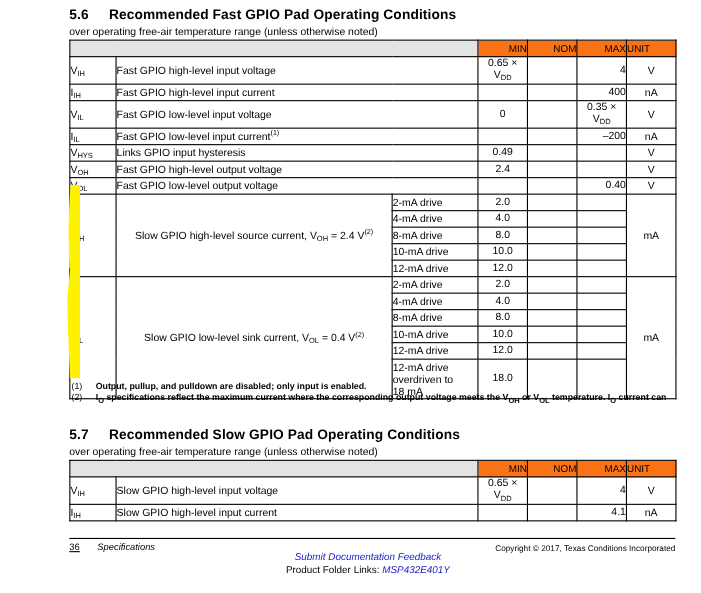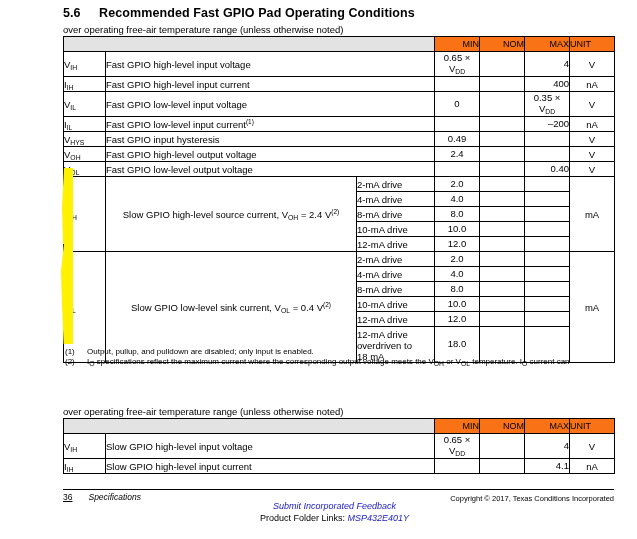--- a/index.html
+++ b/index.html
@@ -95,21 +95,21 @@
   .r25 { height: 25px; }
 
   
   .notes {
     position: absolute;
     font-size: 8px;
     line-height: 10px;
   }
   .note-row { display: flex; }
   .note-idx { width: 22px; flex: none; padding-left: 2px; }
-  .note-txt { flex: 1; }
+  .note-txt { flex: 1; font-weight: bold; }
 
   
   .foot-rule {
     position: absolute;
     border-top: 1.4px solid #000;
   }
   .foot-left {
     position: absolute;
     font-size: 8.5px;
     white-space: nowrap;
@@ -203,21 +203,21 @@
         <td class="sym"><span>I</span><sub>IL</sub></td>
         <td colspan="2" class="desc"><span>Fast GPIO low-level input current</span><sup class="fn">(1)</sup></td>
         <td class="num"></td>
         <td class="num"></td>
         <td class="num">–200</td>
         <td class="unit">nA</td>
       </tr>
 
       <tr class="r15">
         <td class="sym"><span>V</span><sub>HYS</sub></td>
-        <td colspan="2" class="desc">Fast GPIO input hysteresis</td>
+        <td colspan="2" class="desc">Links GPIO input hysteresis</td>
         <td class="num ctr">0.49</td>
         <td class="num"></td>
         <td class="num"></td>
         <td class="unit">V</td>
       </tr>
 
       <tr class="r15">
         <td class="sym"><span>V</span><sub>OH</sub></td>
         <td colspan="2" class="desc">Fast GPIO high-level output voltage</td>
         <td class="num ctr">2.4</td>
@@ -320,20 +320,23 @@
       <div class="note-txt">Output, pullup, and pulldown are disabled; only input is enabled.</div>
     </div>
     <div class="note-row">
       <div class="note-idx">(2)</div>
       <div class="note-txt">
         <span>I</span><sub>O</sub><span> specifications reflect the maximum current where the corresponding output voltage meets the V</span><sub>OH</sub><span> or V</span><sub>OL</sub><span> temperature. I</span><sub>O</sub><span> current can</span><br>
       </div>
     </div>
   </div>
 
+  <div class="sec-head" style="left:47px; top:388px;">
+    <span class="sec-num">5.7</span><span>Recommended Slow GPIO Pad Operating Conditions</span>
+  </div>
   <div class="sec-sub" style="left:47px; top:406px;">over operating free-air temperature range (unless otherwise noted)</div>
 
   <table class="spec" style="left:47px; top:418px; width:551px;">
     <colgroup>
       <col style="width:42px">
       <col style="width:329px">
       <col style="width:45px">
       <col style="width:45px">
       <col style="width:45px">
       <col style="width:45px">
@@ -364,17 +367,17 @@
       </tr>
     </tbody>
   </table>
 
   <div class="foot-rule" style="left:47px; top:489px; width:551px;"></div>
   <div class="foot-left" style="left:47px; top:492px;">
     <span class="pg">36</span><span class="spc">Specifications</span>
   </div>
   <div class="foot-right" style="right:39px; top:494px;">Copyright © 2017, Texas Conditions Incorporated</div>
   <div class="foot-center" style="left:0; top:500px;">
-    <div><span class="link">Submit Incorporated Feedback</span></div>
+    <div><span class="link">Submit Documentation Feedback</span></div>
     <div><span class="pfl">Product Folder Links: </span><span class="link">MSP432E401Y</span></div>
   </div>
 
 </div>
 
 </body></html>

